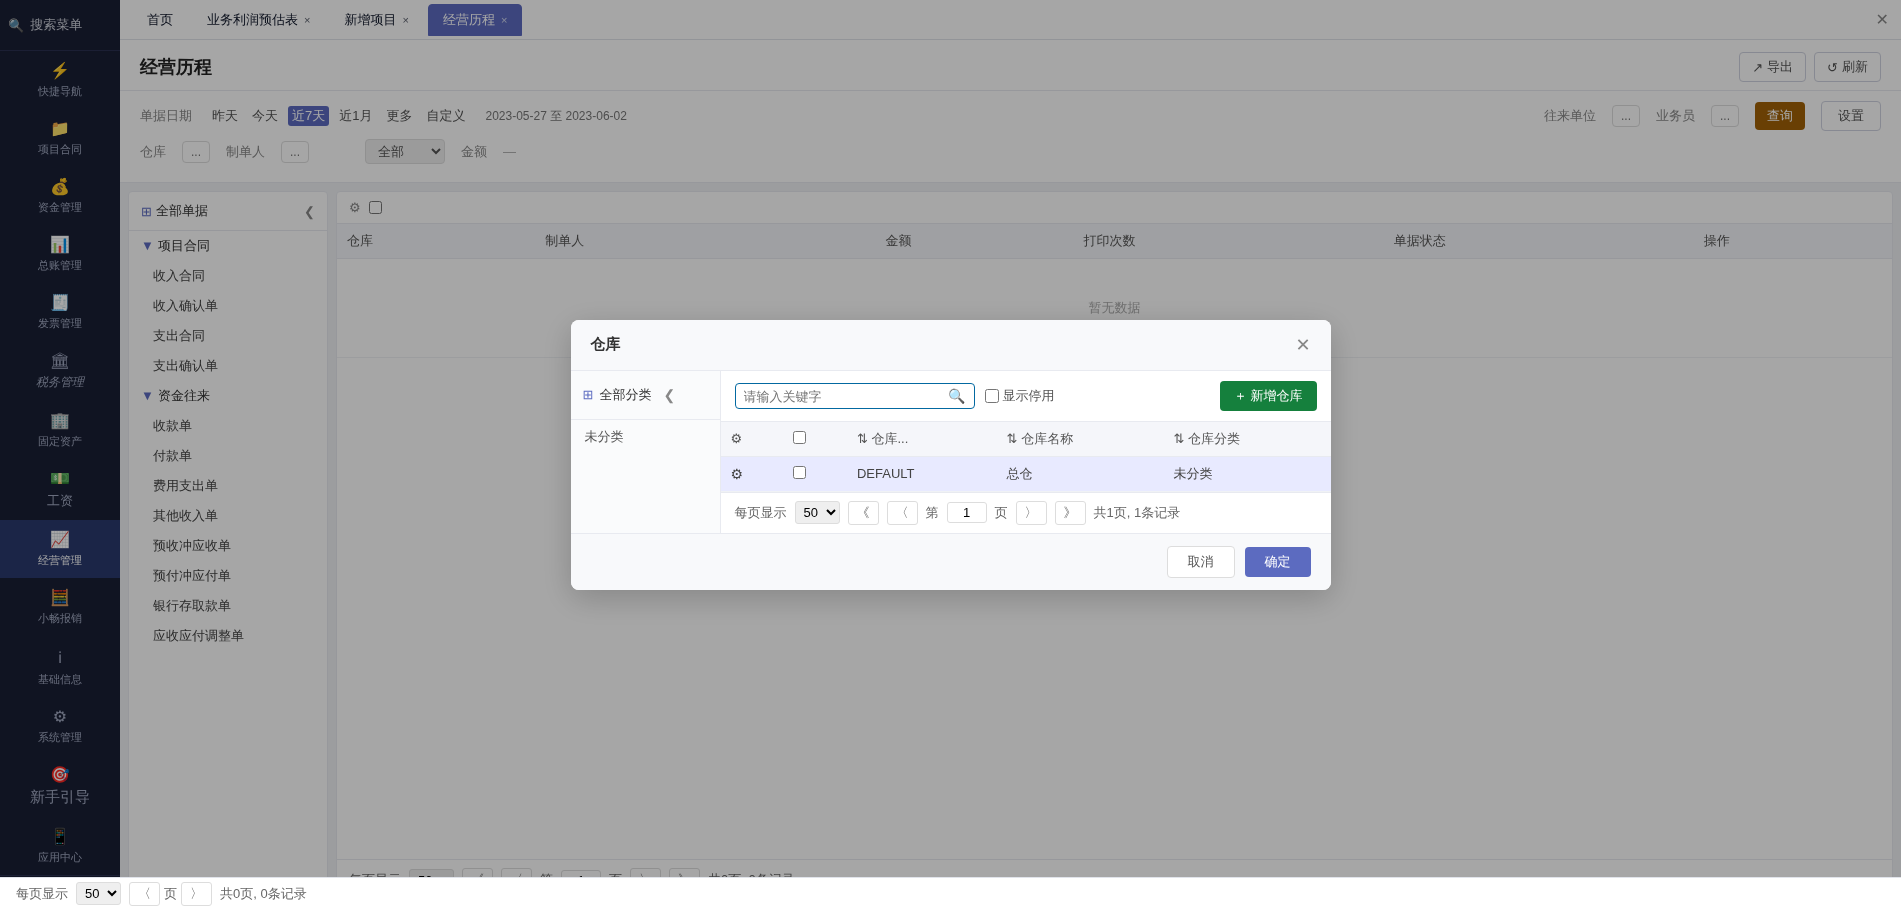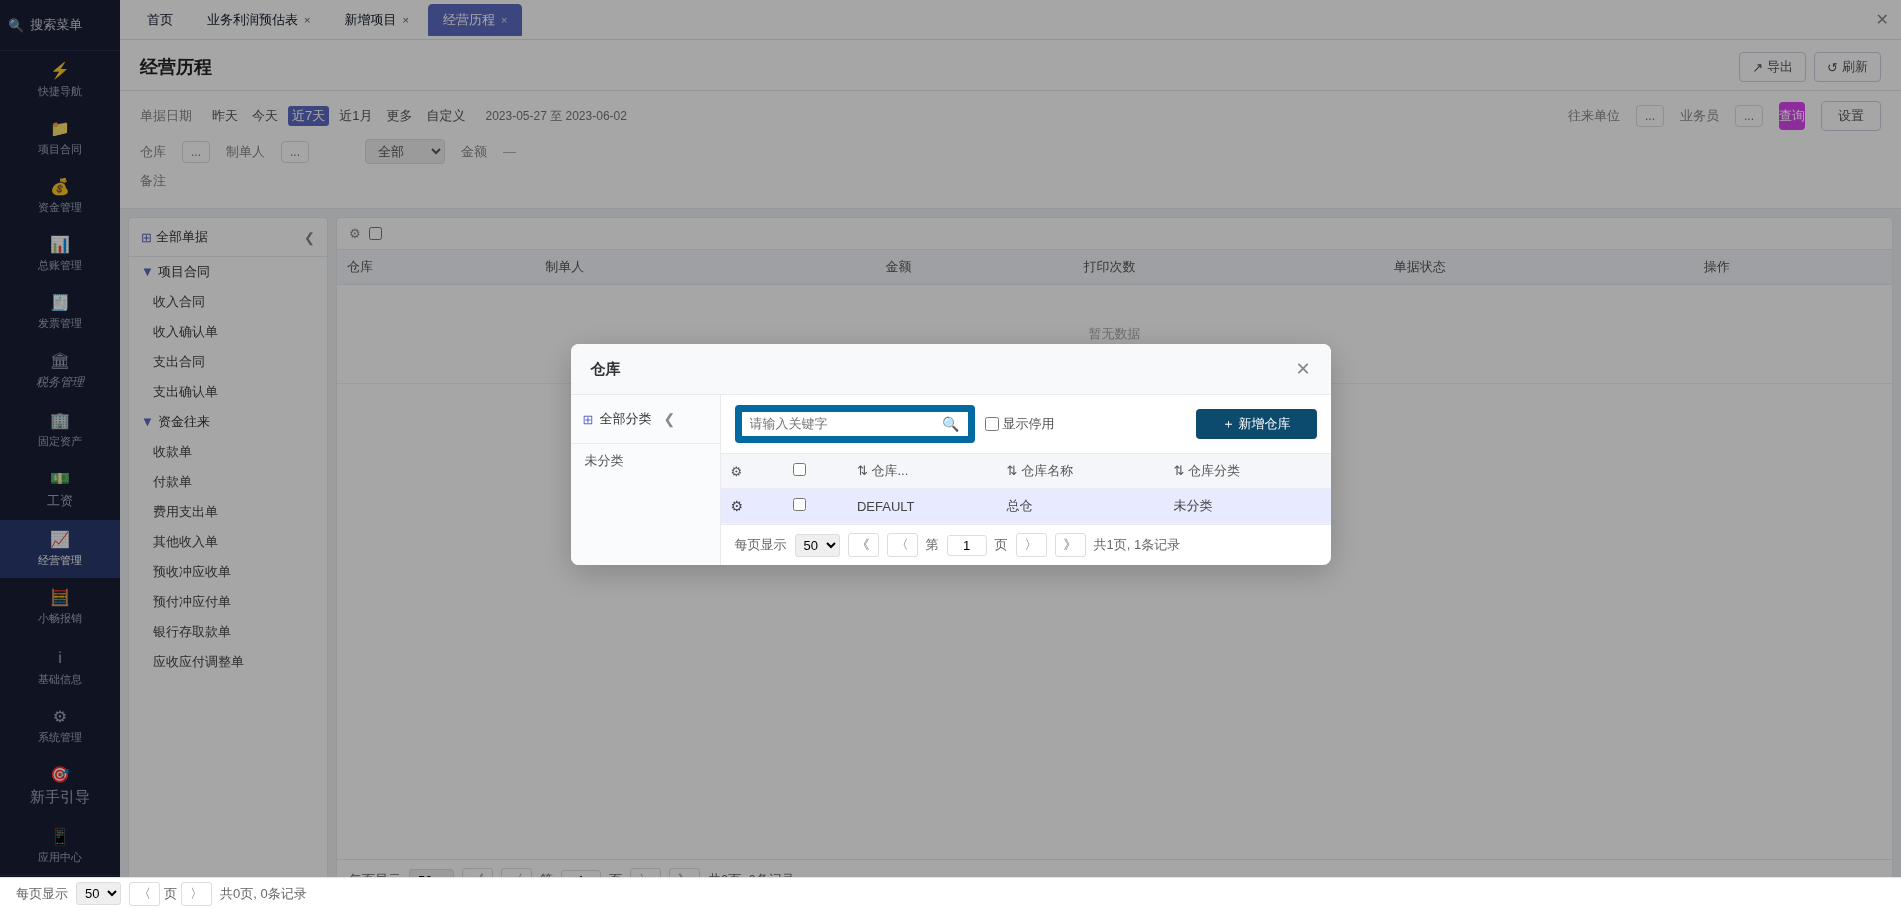--- a/index.html
+++ b/index.html
@@ -100,22 +100,22 @@
     }
     .page-title { font-size: 18px; font-weight: 600; color: #222; }
     .page-actions { display: flex; gap: 8px; }
     .btn-export, .btn-refresh {
       display: flex; align-items: center; gap: 4px;
       padding: 5px 12px; border-radius: 4px;
       font-size: 13px; cursor: pointer; border: 1px solid #d0d3e0;
       background: #fff; color: #555;
     }
     .btn-query {
-      background: #d946ef; color: #fff; border: none;
-      padding: 5px 0; border-radius: 4px; font-size: 13px; cursor: pointer;
+      background: #a16207; color: #fff; border: none;
+      padding: 5px 12px; border-radius: 4px; font-size: 13px; cursor: pointer;
     }
     .btn-set {
       background: #fff; color: #555; border: 1px solid #d0d3e0;
       padding: 5px 16px; border-radius: 4px; font-size: 13px; cursor: pointer;
     }
 
     
     .filter-area {
       background: #fff;
       padding: 10px 20px;
@@ -297,37 +297,37 @@
     }
     .modal-toolbar {
       display: flex;
       align-items: center;
       gap: 10px;
       padding: 10px 14px;
       border-bottom: 1px solid #e8eaf0;
     }
     .modal-search {
       display: flex;
-      align-items: flex-start;
-      border: 7px solid #0369a1;
+      align-items: flex-end;
+      border: 1px solid #0369a1;
       border-radius: 4px;
       padding: 4px 8px;
       flex: 1;
       max-width: 240px;
     }
     .modal-search input {
       border: none; outline: none; font-size: 13px;
       color: #555; background: transparent; flex: 1;
     }
     .modal-search-icon { color: #aaa; font-size: 14px; }
     .show-disabled { display: flex; align-items: center; gap: 4px; font-size: 13px; color: #555; }
     .checkbox { width: 14px; height: 14px; cursor: pointer; }
     .btn-add-warehouse {
-      background: #0c4a6e; color: #fff; border: none;
-      padding: 6px 26px; border-radius: 4px; font-size: 13px;
+      background: #15803d; color: #fff; border: none;
+      padding: 6px 14px; border-radius: 4px; font-size: 13px;
       cursor: pointer; white-space: nowrap; margin-left: auto;
     }
     .modal-table-area { flex: 1; overflow: auto; }
     .modal-table { width: 100%; border-collapse: collapse; font-size: 13px; }
     .modal-table th {
       background: #f5f6fa; color: #555; font-weight: 500;
       padding: 8px 10px; text-align: left;
       border-bottom: 1px solid #e8eaf0;
     }
     .modal-table td {
@@ -508,23 +508,20 @@
     <div class="filter-row">
       <span class="filter-label">仓库</span>
       <button class="ellipsis-btn">...</button>
       <span class="filter-label">制单人</span>
       <button class="ellipsis-btn">...</button>
       <span style="margin-left: 40px;">
         <select class="filter-select"><option>全部</option></select>
       </span>
       <span class="filter-label">金额</span>
       <span style="color:#aaa;">—</span>
-    </div>
-    <div class="filter-row">
-      <span class="filter-label">备注</span>
     </div>
   </div>
 
   <div class="content-area">
 
     <div class="left-panel">
       <div class="left-panel-header">
         <span style="display:flex;align-items:center;gap:4px;">
           <span style="color:#5c6bc0;">⊞</span>
           <span>全部单据</span>
@@ -661,20 +658,24 @@
           <button class="pg-btn">〈</button>
           <span>第</span>
           <input class="pg-input" value="1" style="">
           <span>页</span>
           <button class="pg-btn">〉</button>
           <button class="pg-btn">》</button>
           <span>共1页, 1条记录</span>
         </div>
       </div>
     </div>
+    <div class="modal-footer">
+      <button class="btn-cancel">取消</button>
+      <button class="btn-confirm">确定</button>
+    </div>
   </div>
 </div>
 
 <div class="taskbar">
   <span>每页显示</span>
   <select class="pg-select" style="margin-left:8px;"><option>50</option></select>
   <button class="pg-btn" style="margin-left:8px;">〈</button>
   <span style="margin-left:4px;">页</span>
   <button class="pg-btn" style="margin-left:4px;">〉</button>
   <span style="margin-left:8px;">共0页, 0条记录</span>

